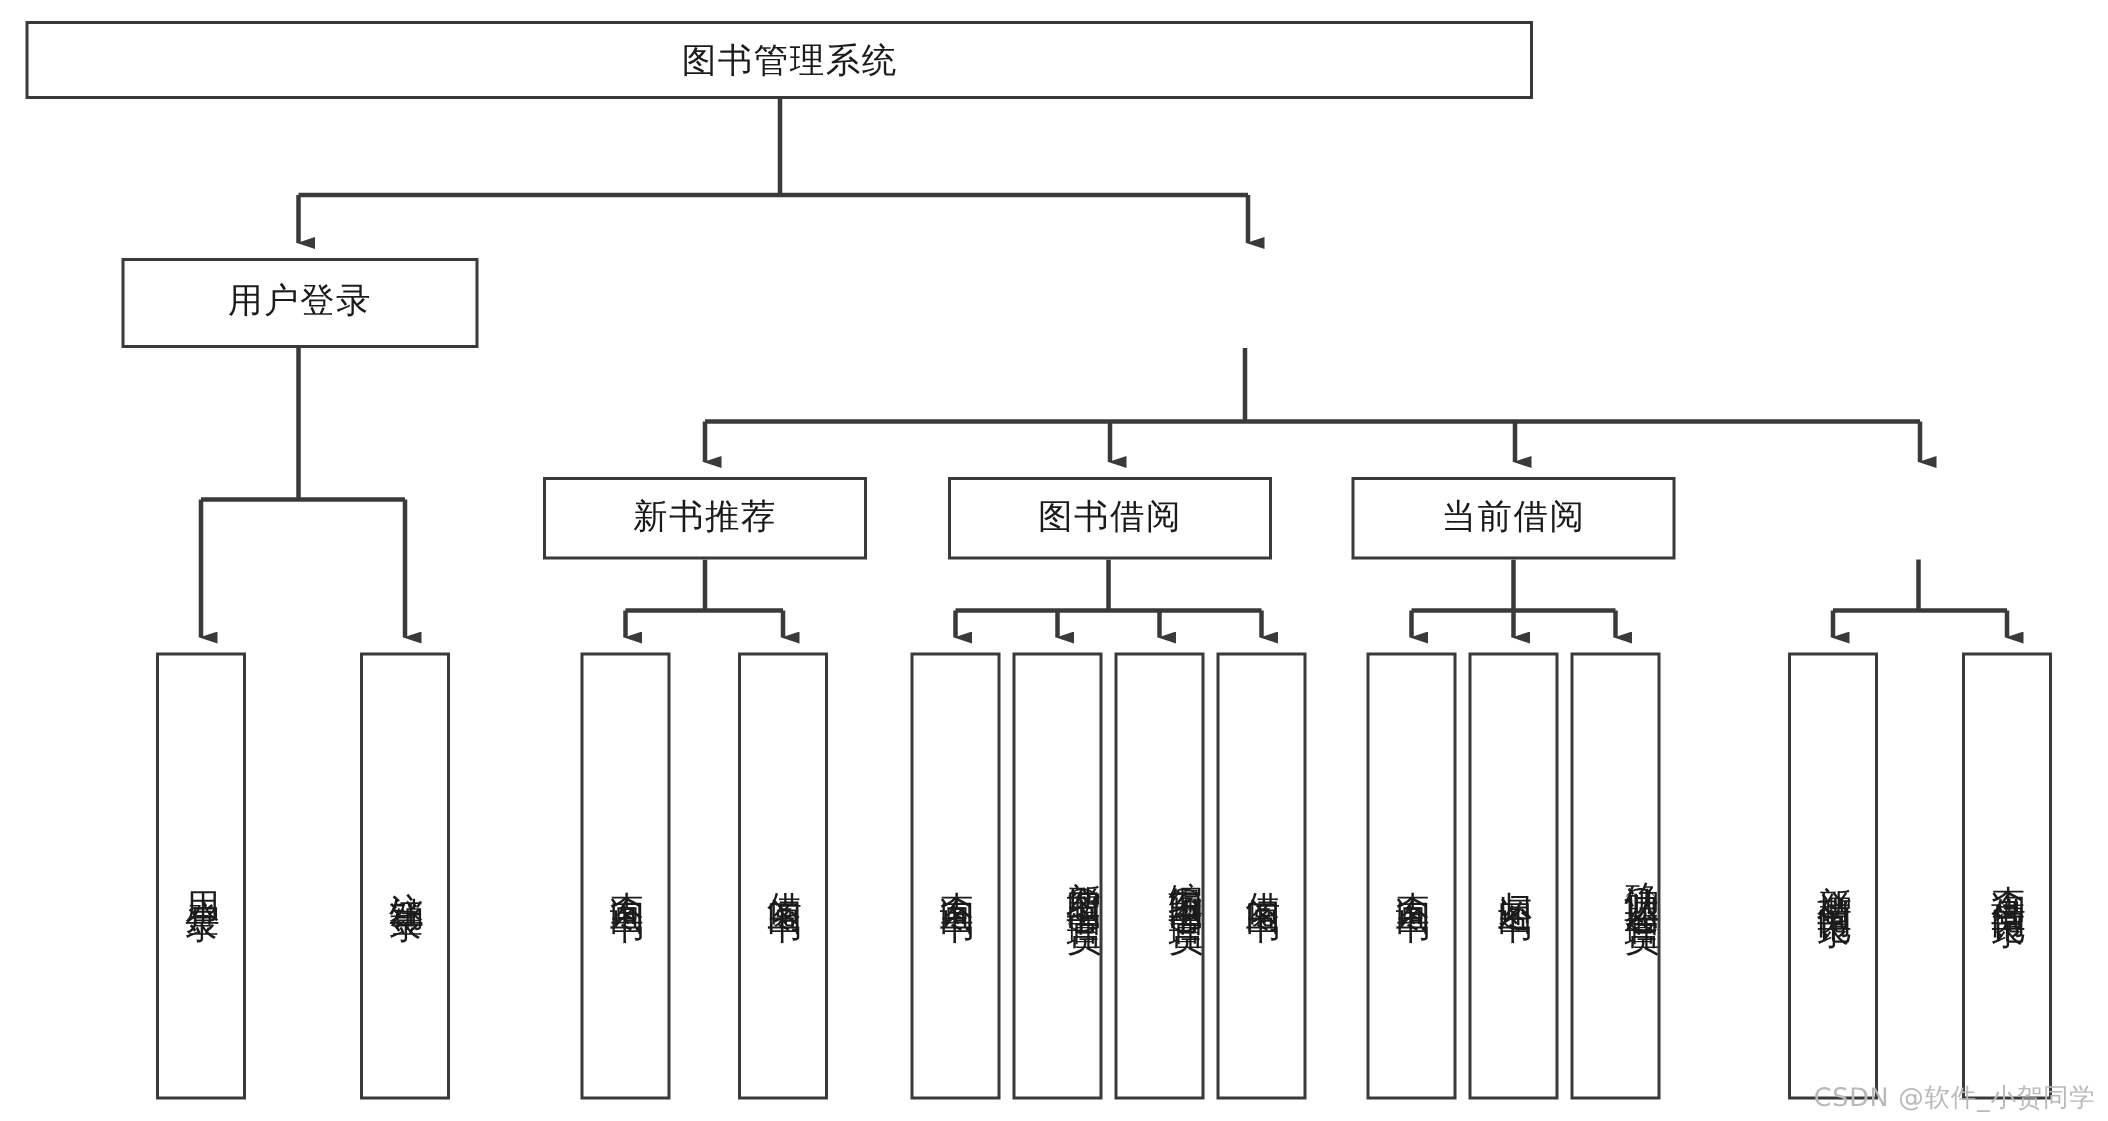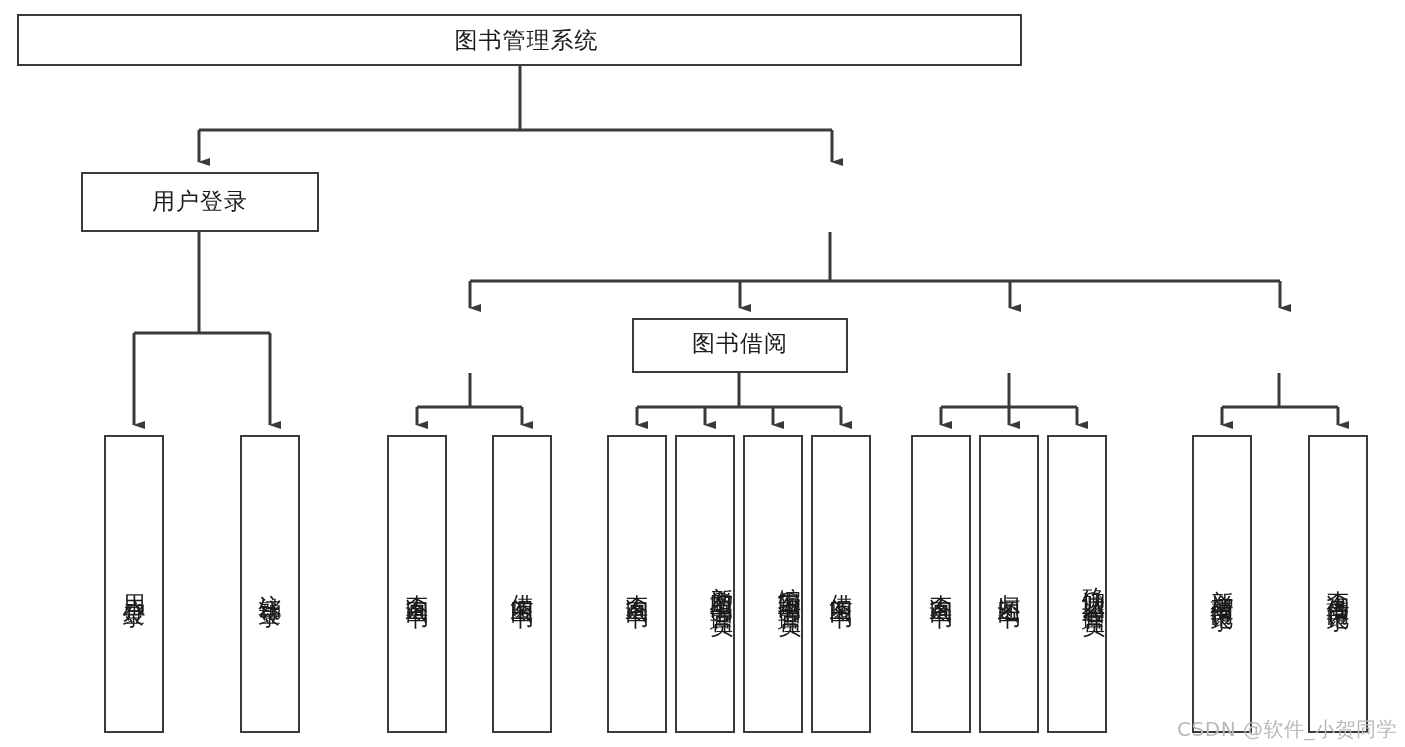--- a/index.html
+++ b/index.html
@@ -51,21 +51,21 @@
     padding-top:6px;
   }
   .node.leaf.short{
     align-items:center;
     padding-top:0;
   }
   .watermark{
     position:absolute;
     right:8px;
     bottom:4px;
-    font-size:20px;
+    font-size:17px;
     color:#b9b9b9;
     letter-spacing:0.5px;
     white-space:nowrap;
     font-family:"DejaVu Sans","Liberation Sans",sans-serif;
   }
 </style>
 </head>
 <body>
 
 <div id="canvas">
@@ -117,21 +117,23 @@
       <path d="M1222,407 L1338,407"></path>
       <path d="M1222,407 L1222,425" marker-end="url(#ah)"></path>
       <path d="M1338,407 L1338,425" marker-end="url(#ah)"></path>
     </g>
   </svg>
 
   <div class="node root" style="left:17px;top:14px;width:1005px;height:52px;">图书管理系统</div>
 
   <div class="node horiz" style="left:81px;top:172px;width:238px;height:60px;">用户登录</div>
 
-  <div class="node horiz" style="left:632px;top:318px;width:216px;height:55px;font-family:Liberation Mono, monospace;">图书借阅</div>
+  <div class="node horiz" style="left:362px;top:318px;width:216px;height:55px;">新书推荐</div>
+  <div class="node horiz" style="left:632px;top:318px;width:216px;height:55px;">图书借阅</div>
+  <div class="node horiz" style="left:901px;top:318px;width:216px;height:55px;">当前借阅</div>
 
   <div class="node leaf short" style="left:104px;top:435px;width:60px;height:298px;">用户登录</div>
   <div class="node leaf short" style="left:240px;top:435px;width:60px;height:298px;">注销登录</div>
 
   <div class="node leaf short" style="left:387px;top:435px;width:60px;height:298px;">查询图书</div>
   <div class="node leaf short" style="left:492px;top:435px;width:60px;height:298px;">借阅图书</div>
 
   <div class="node leaf short" style="left:607px;top:435px;width:60px;height:298px;">查询图书</div>
   <div class="node leaf" style="left:675px;top:435px;width:60px;height:298px;">新增图书（管理员）</div>
   <div class="node leaf" style="left:743px;top:435px;width:60px;height:298px;">编辑图书（管理员）</div>

